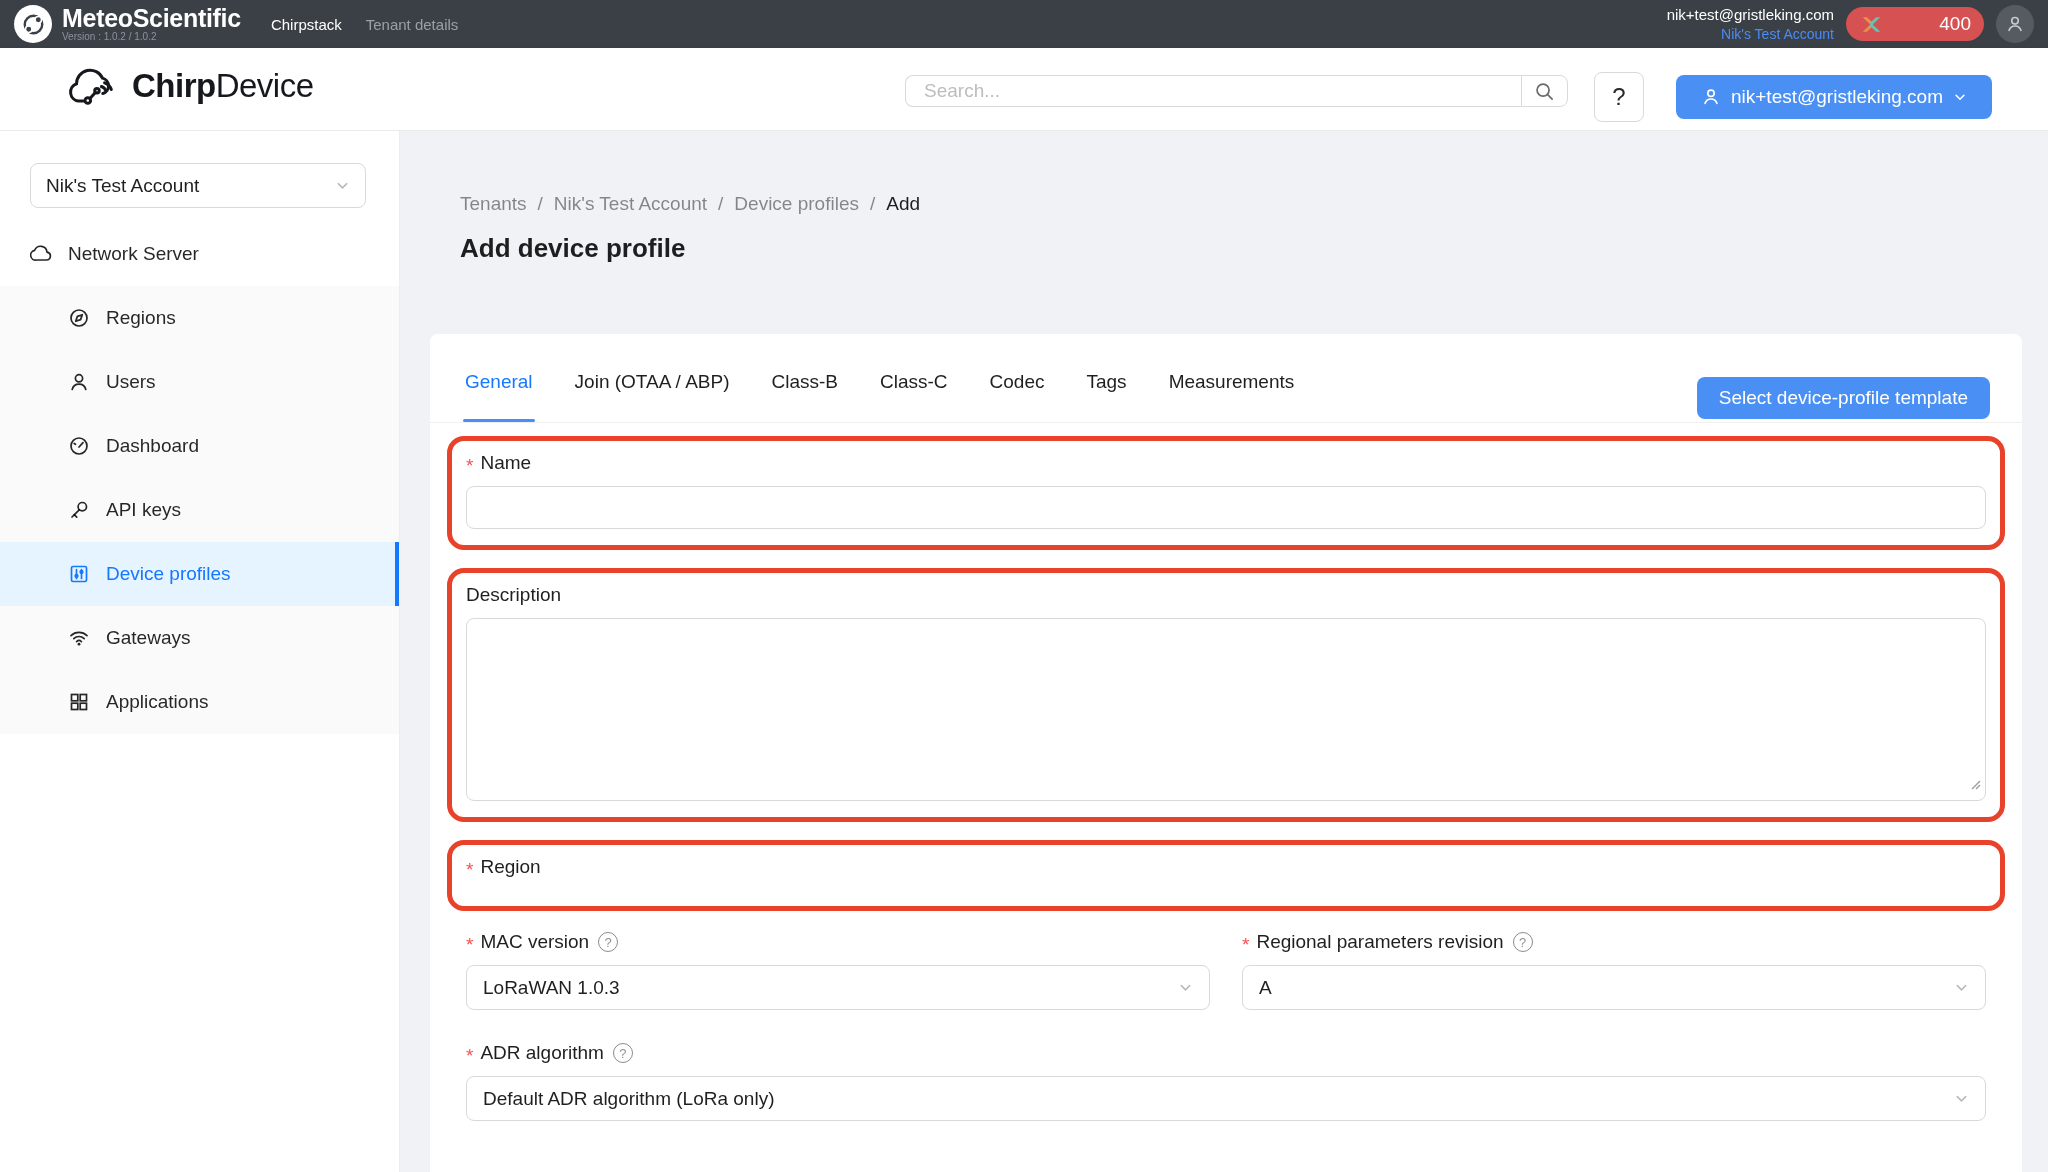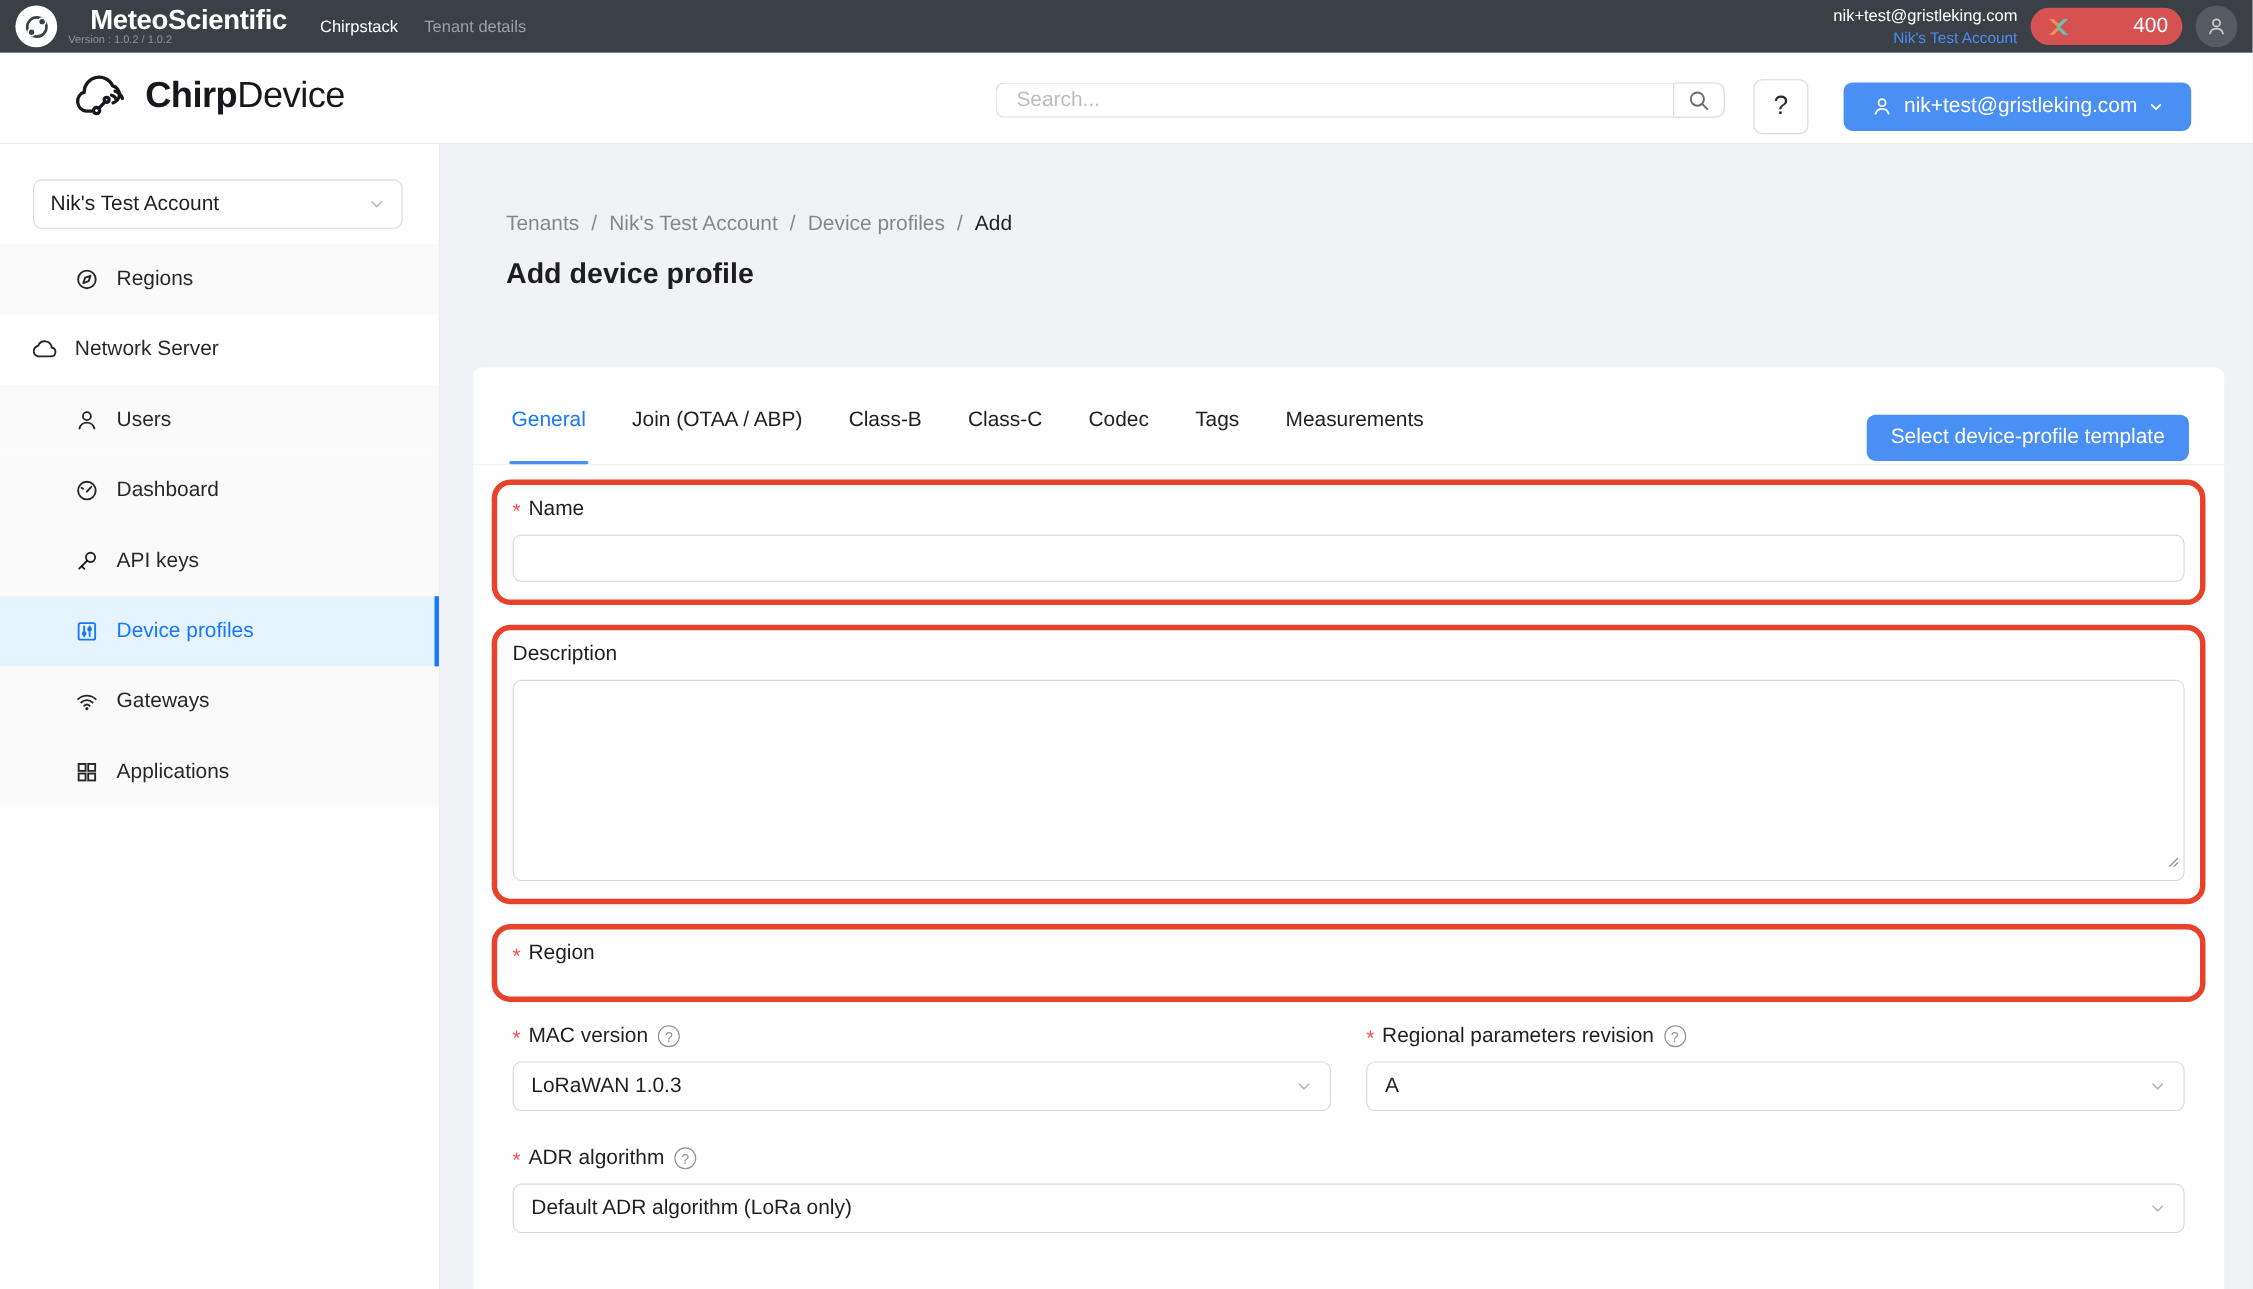--- a/index.html
+++ b/index.html
@@ -4,21 +4,21 @@
 <style>
   * { margin:0; padding:0; box-sizing:border-box; }
   body { font-family:"Liberation Sans", sans-serif; background:#d8dadd; }
   .screen { position:relative; width:2048px; height:1172px; background:#f0f2f5; overflow:hidden; }
 
   
   .topbar { position:absolute; left:0; top:0; right:0; height:48px; background:#3a4046; display:flex; align-items:center; padding:0 14px; color:#fff; }
   .brand { display:flex; align-items:center; gap:10px; }
   .logo-circle { width:38px; height:38px; border-radius:50%; background:#fff; display:flex; align-items:center; justify-content:center; flex:0 0 auto; }
   .brand-col { display:flex; flex-direction:column; line-height:1.05; }
-  .brand-name { font-size:25px; font-weight:700; letter-spacing:-0.3px;margin-left:20px; }
+  .brand-name { font-size:25px; font-weight:700; letter-spacing:-0.3px; }
   .brand-version { font-size:10px; color:#8d939b; margin-top:1px; }
   .topnav { display:flex; gap:24px; margin-left:30px; font-size:15px; align-items:center; }
   .topnav .nav-dim { color:#9aa0a6; }
   .top-right { margin-left:auto; display:flex; align-items:center; gap:12px; }
   .user-meta { text-align:right; line-height:1.3; }
   .user-email { font-size:15px; color:#fff; }
   .user-account { font-size:14px; color:#4b8bf5; }
   .dc-badge { height:34px; min-width:138px; border-radius:18px; background:#d65151; display:flex; align-items:center; justify-content:space-between; padding:0 13px; }
   .dc-num { font-size:19px; color:#fff; }
   .avatar { width:38px; height:38px; border-radius:50%; background:#565b62; display:flex; align-items:center; justify-content:center; }
@@ -167,36 +167,36 @@
   <div class="sidebar">
     <div class="acct-select">
       <span>Nik's Test Account</span>
       <span class="chev">
         <svg width="15" height="15" viewBox="0 0 16 16" fill="none" stroke="currentColor" stroke-width="1.6" stroke-linecap="round">
             <path d="M3.5 6 L8 10.5 L12.5 6"></path>
           </svg>
       </span>
     </div>
     <ul class="menu">
+      <li class="mi">
+        <span class="mic">
+          <svg width="22" height="22" viewBox="0 0 22 22" fill="none" stroke="currentColor" stroke-width="1.7" stroke-linecap="round" stroke-linejoin="round">
+            <path d="M6.5 17 h10 a4 4 0 0 0 .5-7.95 A6.4 6.4 0 0 0 4.7 7.3 4.9 4.9 0 0 0 6.5 17 Z"></path>
+          </svg>
+        </span>
+        <span>Network Server</span>
+      </li>
       <li class="mi sub">
         <span class="mic">
           <svg width="22" height="22" viewBox="0 0 22 22" fill="none" stroke="currentColor" stroke-width="1.7" stroke-linejoin="round">
             <circle cx="11" cy="11" r="8"></circle>
             <path d="M14.3 7.7 L12.6 12.6 L7.7 14.3 L9.4 9.4 Z"></path>
           </svg>
         </span>
         <span>Regions</span>
-      </li>
-      <li class="mi">
-        <span class="mic">
-          <svg width="22" height="22" viewBox="0 0 22 22" fill="none" stroke="currentColor" stroke-width="1.7" stroke-linecap="round" stroke-linejoin="round">
-            <path d="M6.5 17 h10 a4 4 0 0 0 .5-7.95 A6.4 6.4 0 0 0 4.7 7.3 4.9 4.9 0 0 0 6.5 17 Z"></path>
-          </svg>
-        </span>
-        <span>Network Server</span>
       </li>
       <li class="mi sub">
         <span class="mic">
           <svg width="22" height="22" viewBox="0 0 22 22" fill="none" stroke="currentColor" stroke-width="1.7" stroke-linecap="round">
             <circle cx="11" cy="7.3" r="3.6"></circle>
             <path d="M4.2 18.5 a7 7 0 0 1 13.6 0"></path>
           </svg>
         </span>
         <span>Users</span>
       </li>

